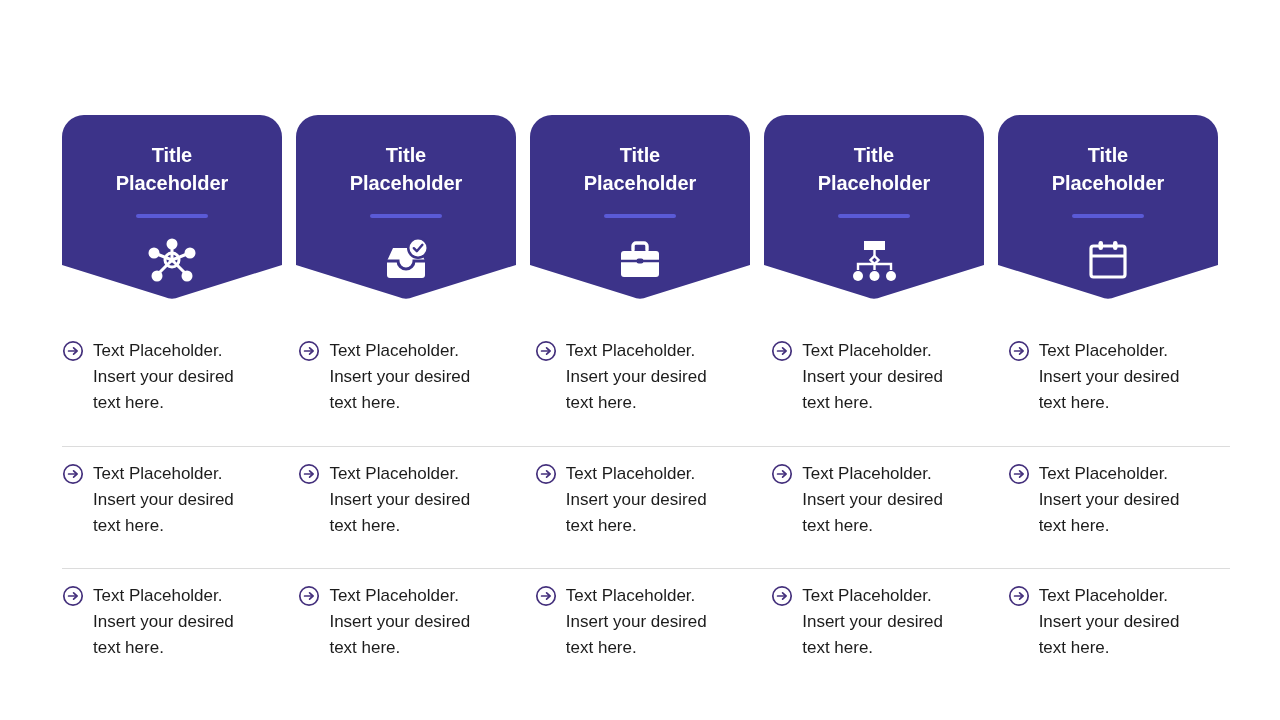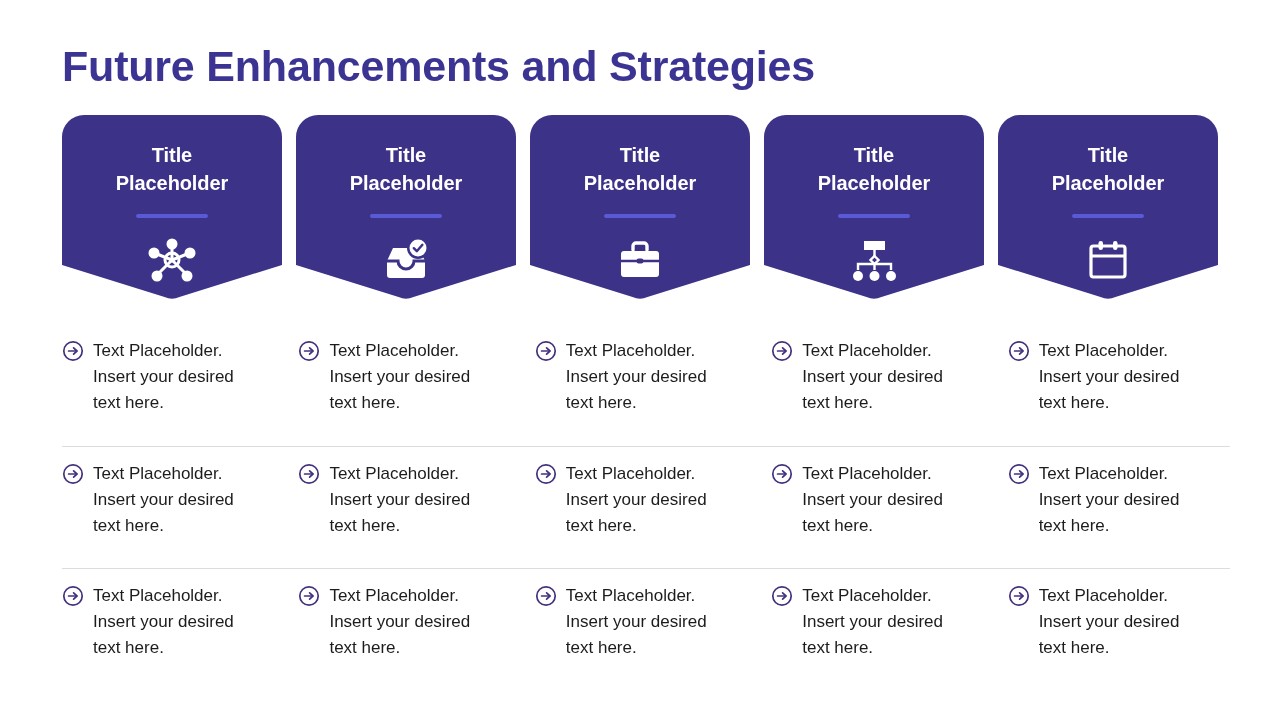--- a/index.html
+++ b/index.html
@@ -136,21 +136,20 @@
     line-height: 1.52;
     color: #1c1c1c;
     max-width: 160px;
   }
 </style>
 </head>
 <body>
 
 <div class="slide">
 
-  <div class="slide-title">Future Enhancements and Strategies</div>
 
   <div class="cards">
 
     <div class="card">
       <svg class="card-shape" viewBox="0 0 221 185" preserveAspectRatio="none">
         <path d="M22,0 H199 A22,22 0 0 1 221,22 V150 L118,182 A18,18 0 0 1 103,182 L0,150 V22 A22,22 0 0 1 22,0 Z" fill="#3c3389"></path>
       </svg>
       <div class="card-inner">
         <div class="card-title">Title
 Placeholder</div>

